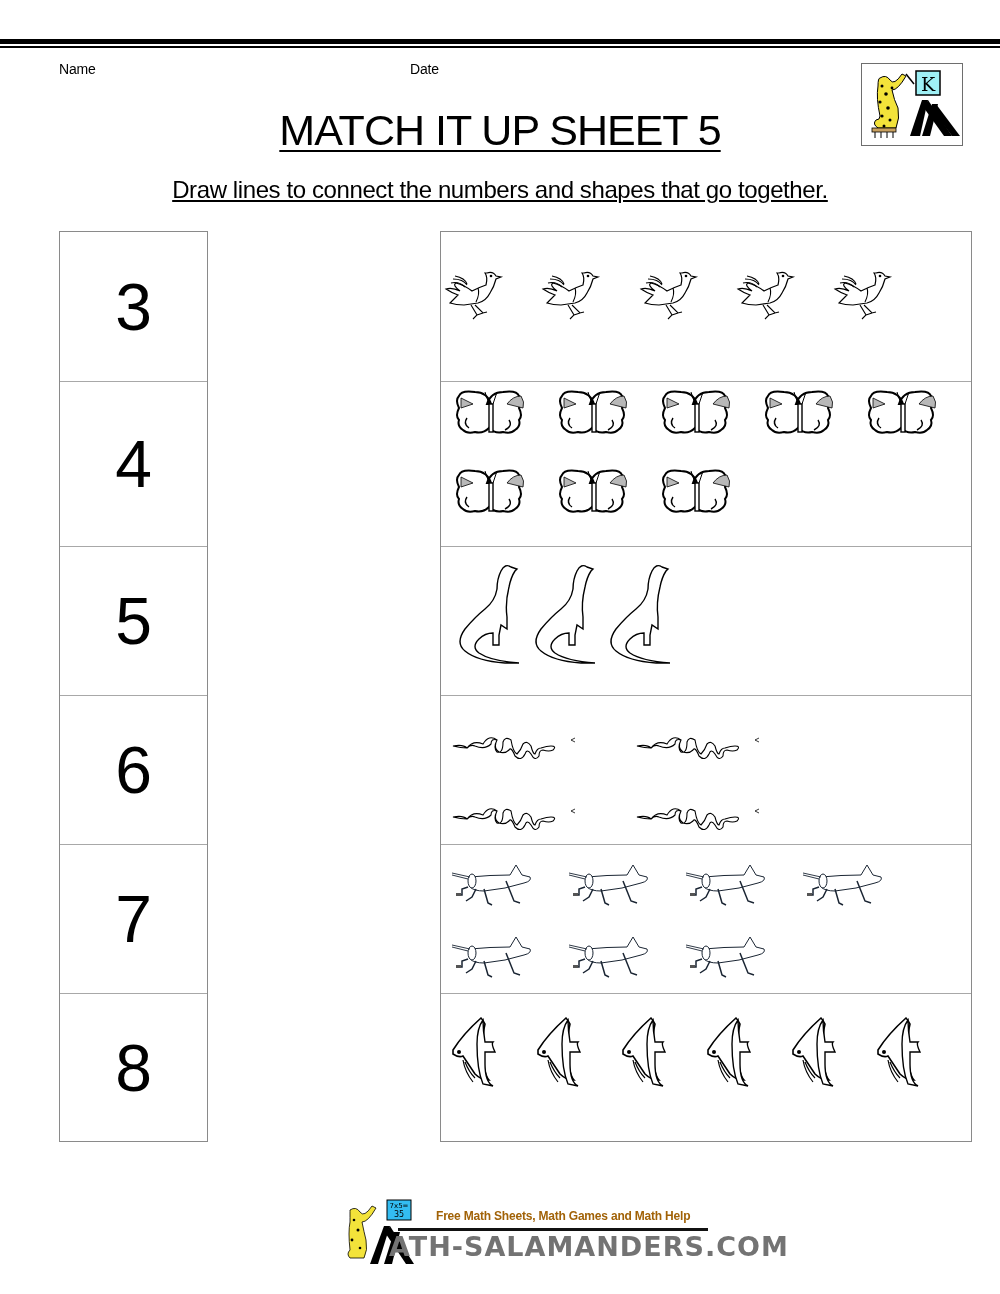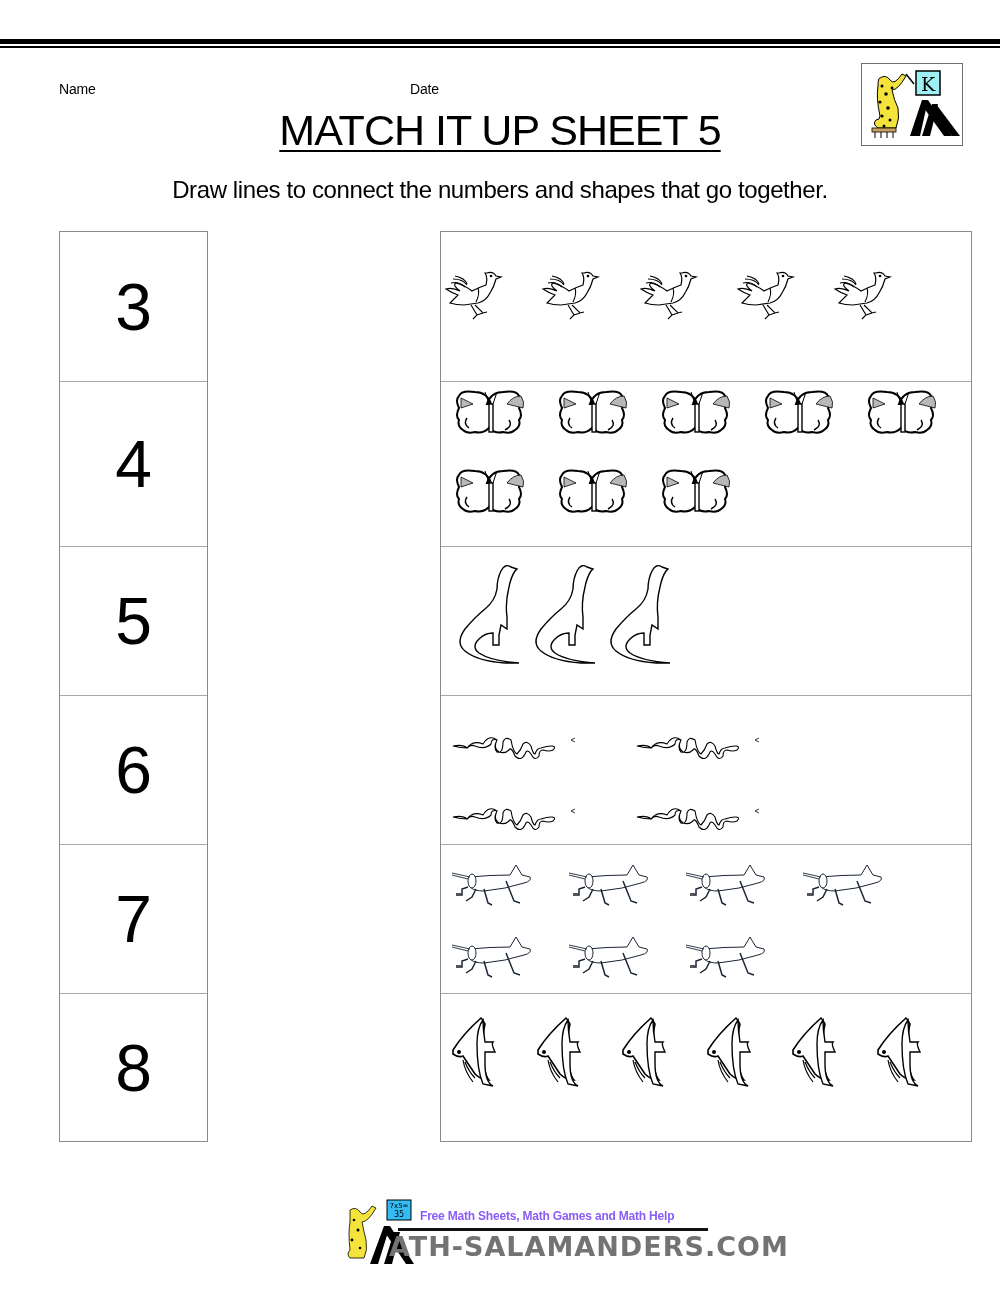--- a/index.html
+++ b/index.html
@@ -2,42 +2,42 @@
 <html><head>
   <meta charset="utf-8">
   <style>
     * { box-sizing: border-box; margin: 0; padding: 0; }
     html, body { width: 1000px; height: 1294px; background: #ffffff; overflow: hidden; }
     body { position: relative; font-family: "Liberation Sans", "DejaVu Sans", sans-serif; color: #000; }
 
     .top-rule-thick { position: absolute; left: 0; top: 39px; width: 1000px; height: 5px; background: #000; }
     .top-rule-thin  { position: absolute; left: 0; top: 46px; width: 1000px; height: 1.5px; background: #000; }
 
-    .lbl { position: absolute; top: 61px; font-size: 14px; letter-spacing: -0.2px; margin-top: 20px; }
+    .lbl { position: absolute; top: 61px; font-size: 14px; letter-spacing: -0.2px; }
     .lbl-name { left: 59px; }
     .lbl-date { left: 410px; text-align: right; }
 
     .title { position: absolute; left: 0; width: 1000px; top: 106px; text-align: center; font-size: 43px; letter-spacing: -1px; }
     .title span { text-decoration: underline; text-decoration-thickness: 2px; text-underline-offset: 5px; }
 
-    .instructions { position: absolute; left: 0; width: 1000px; top: 176px; text-align: center; font-size: 24px; letter-spacing: -0.4px; }
+    .instructions { position: absolute; left: 0; width: 1000px; top: 176px; text-align: center; font-size: 24px; letter-spacing: -0.4px; text-decoration: underline; }
 
     .logo-box { position: absolute; left: 861px; top: 63px; width: 102px; height: 83px; border: 1.5px solid #6e6e6e; background: #fff; }
 
     .num-col { position: absolute; left: 59px; top: 231px; width: 149px; border: 1px solid #8a8a8a; }
     .num-cell { border-top: 1px solid #a8a8a8; display: flex; align-items: center; justify-content: center; font-size: 66px; line-height: 1; }
     .num-cell:first-child { border-top: none; }
 
     .pic-col { position: absolute; left: 440px; top: 231px; width: 532px; border: 1px solid #8a8a8a; }
     .pic-cell { border-top: 1px solid #a8a8a8; position: relative; overflow: hidden; }
     .pic-cell:first-child { border-top: none; }
     .pic-cell svg { position: absolute; left: 0; top: 0; }
 
     .footer-logo { position: absolute; left: 340px; top: 1198px; width: 390px; height: 70px; }
-    .footer-tagline { position: absolute; left: 420px; top: 1209px; font-size: 12px; font-weight: bold; color: #8b5cf6; letter-spacing: -0.2px; }
+    .footer-tagline { position: absolute; left: 436px; top: 1209px; font-size: 12px; font-weight: bold; color: #a16207; letter-spacing: -0.2px; }
     .footer-rule { position: absolute; left: 398px; top: 1228px; width: 310px; height: 2.5px; background: #111; }
     .footer-site { position: absolute; left: 389px; top: 1231px; font-size: 27px; font-weight: bold; letter-spacing: 1px; font-family: "DejaVu Sans", sans-serif; color: #737373; }
   </style>
 </head>
 <body>
 
 <div class="top-rule-thick"></div>
 <div class="top-rule-thin"></div>
 
 <div class="lbl lbl-name">Name</div>

